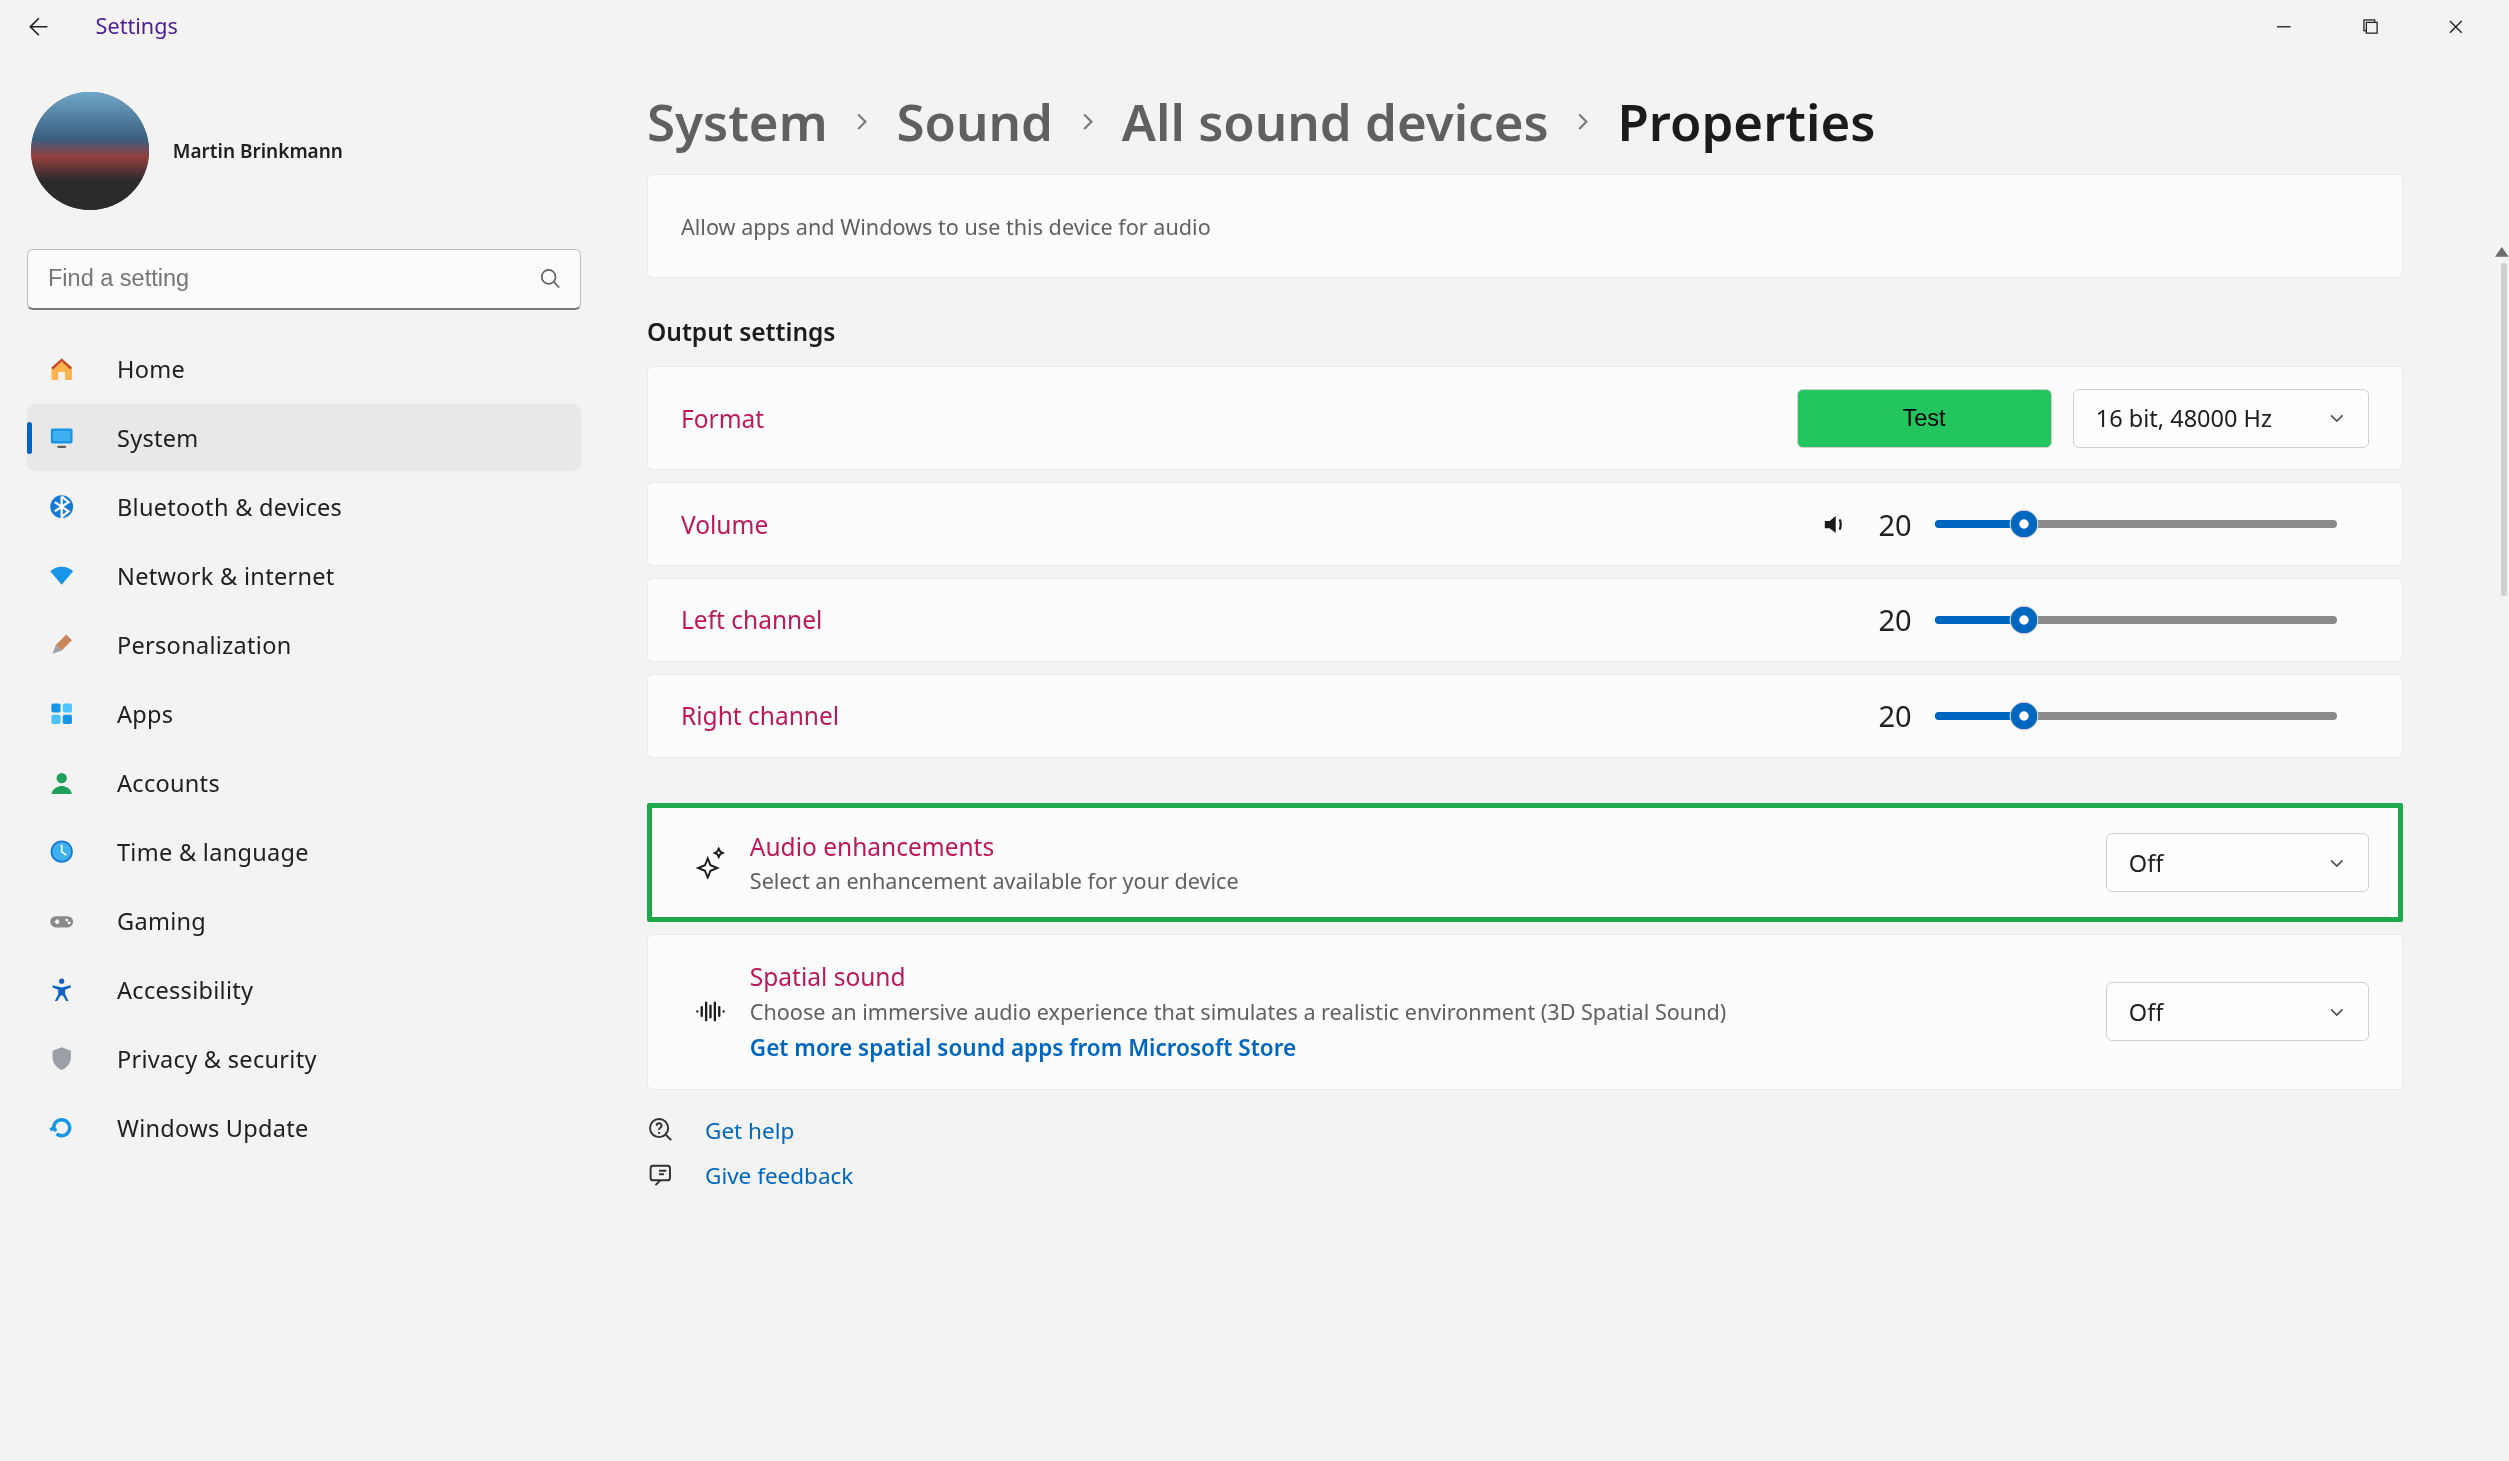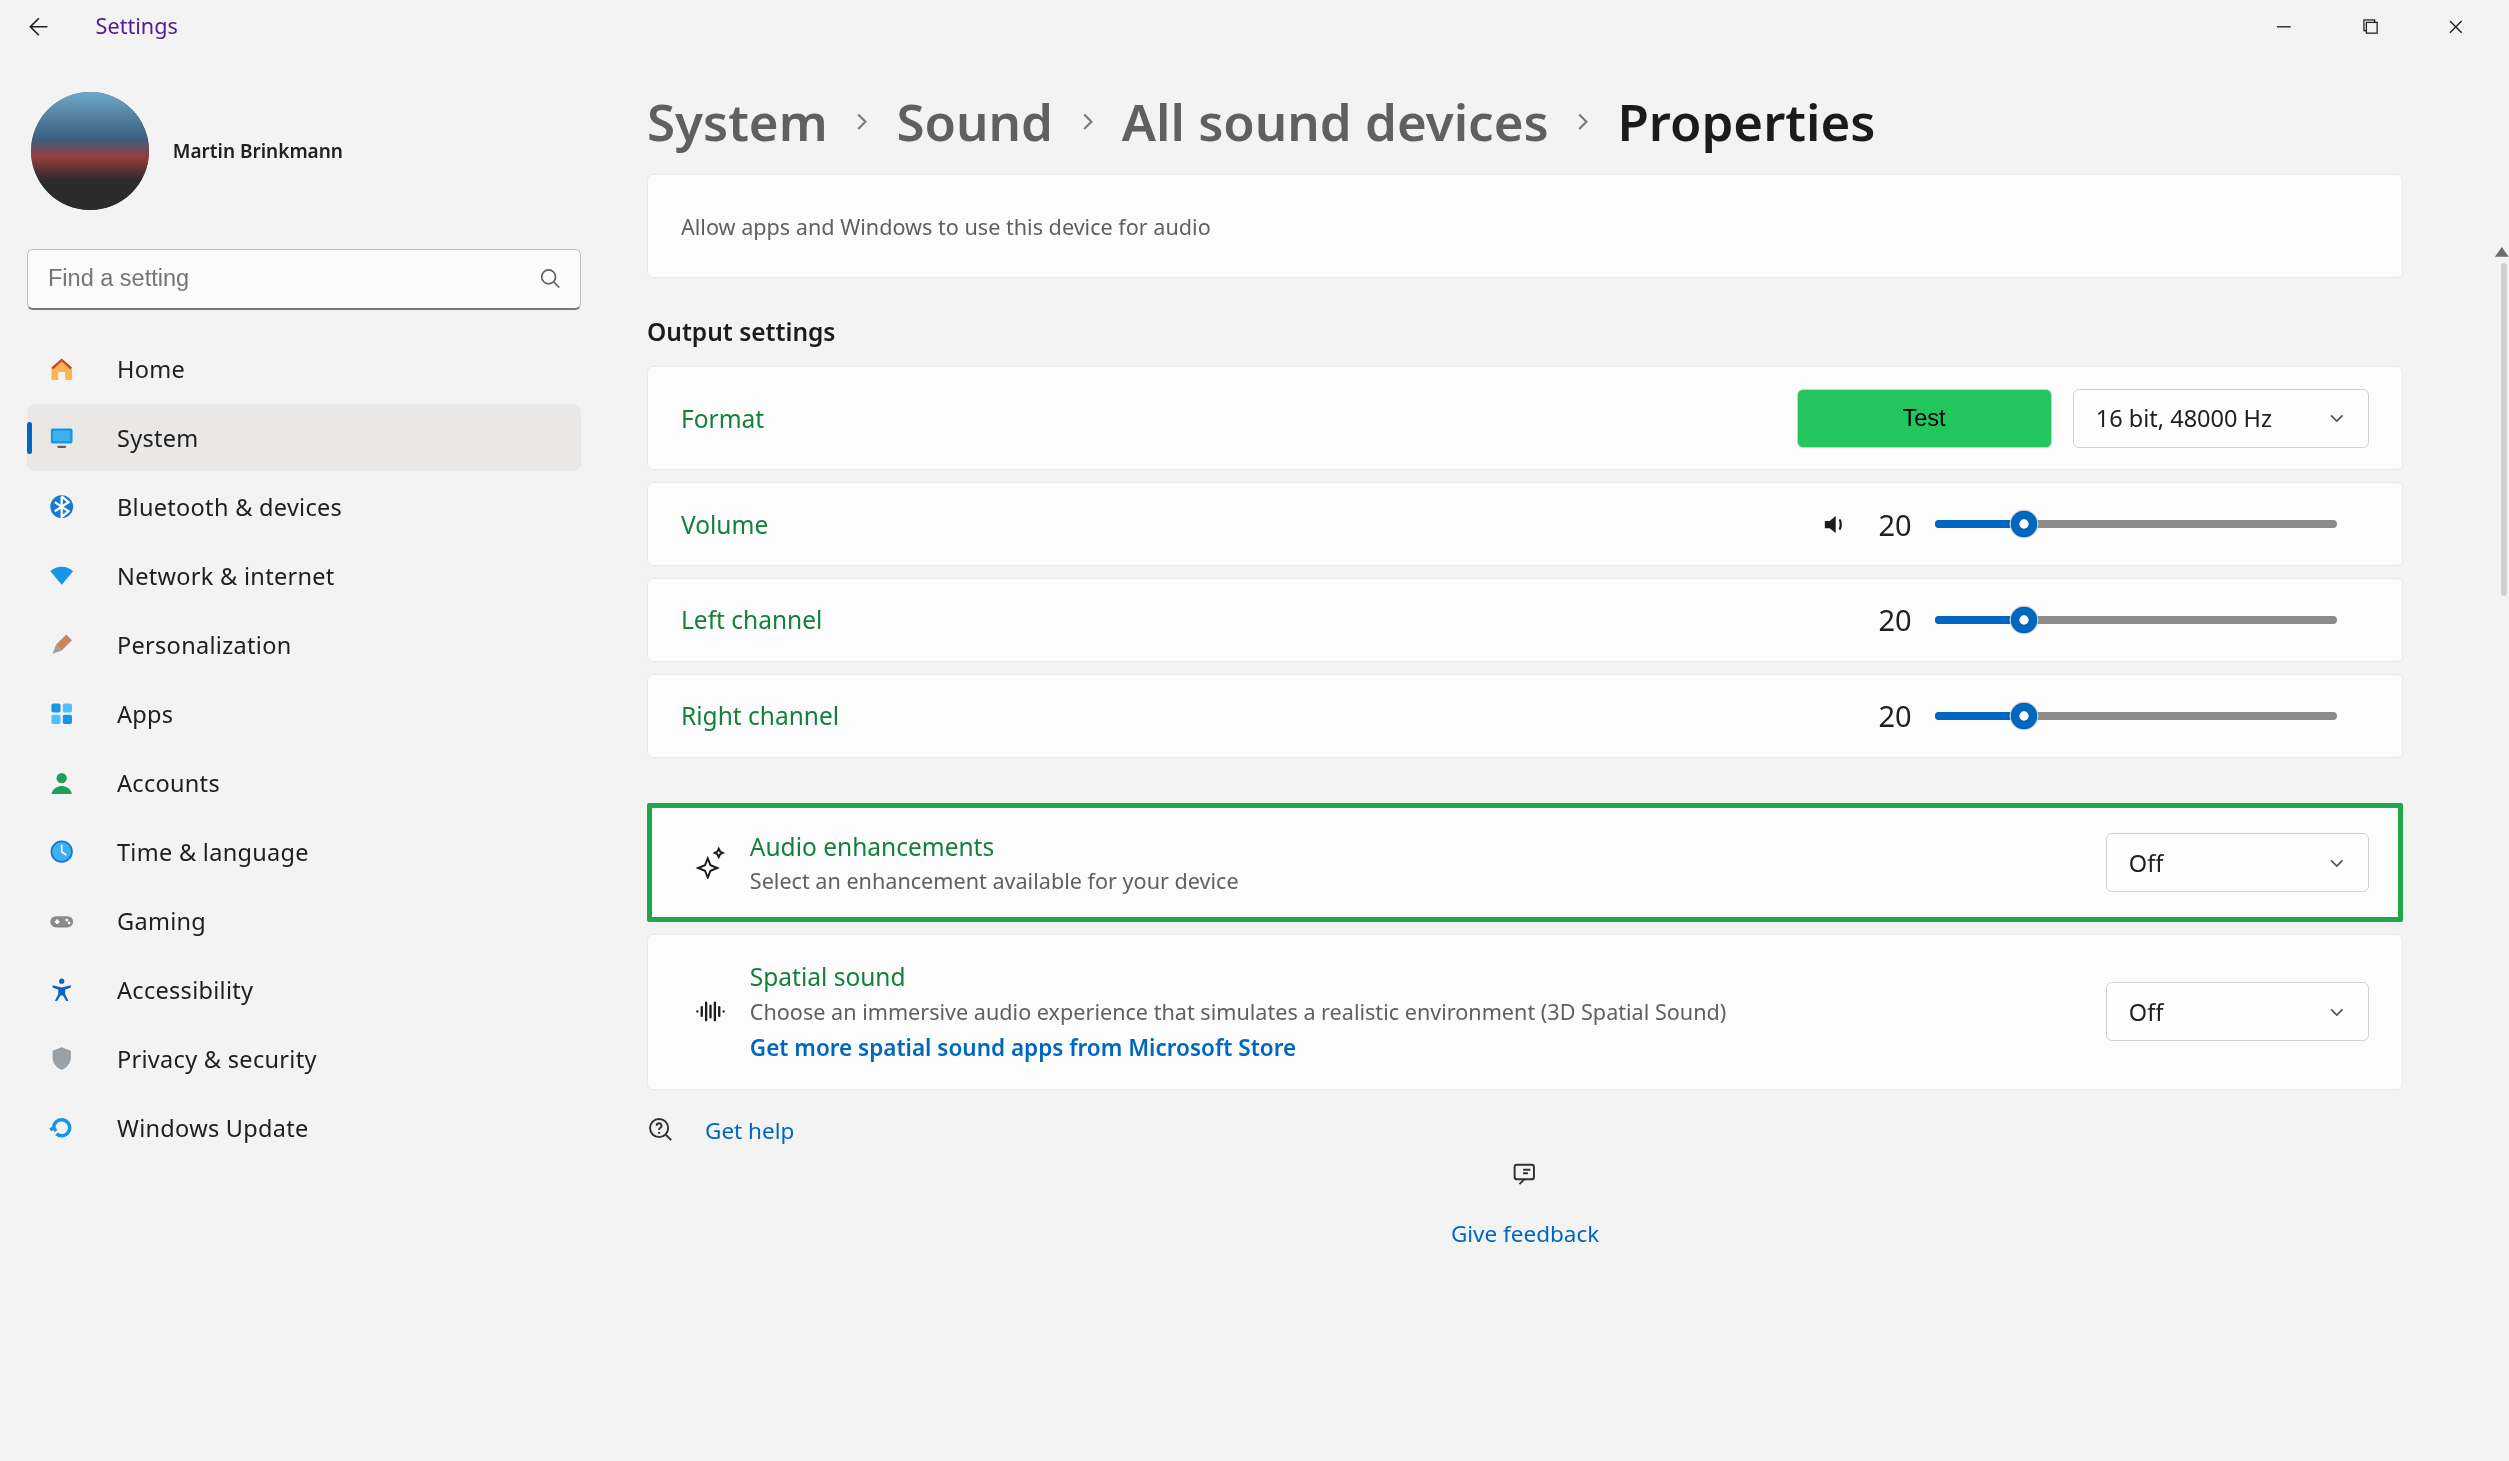--- a/index.html
+++ b/index.html
@@ -44,21 +44,21 @@
   .breadcrumb .chev svg { width: 21.6px; height: 21.6px; }
 
   .scrollarea { height: calc(100% - 98px); overflow-y: auto; padding-right: 7.8px; }
 
   .card { background: #fcfcfc; border: 1px solid #e9e9e9; border-radius: 5.9px; margin-bottom: 11.8px; padding: 21.6px 33px; display:flex; align-items:center; }
   .card.lead { margin-bottom: 37px; }
 
   .section-title { font-size: 24.5px; font-weight: 600; margin: 17.6px 0 17.6px 0; color: #1b1b1b; }
 
   .card-row { width:100%; display:flex; align-items:center; justify-content: space-between; gap: 19.6px; }
-  .card-title { font-size: 24.5px; color: #15803d; }
+  .card-title { font-size: 24.5px; color: #be185d; }
   .card-desc  { font-size: 21.6px; color: #606060; margin-top: 3.9px; }
 
   .card-with-icon .icon-slot { width: 59px; display:flex; align-items:center; justify-content:center; flex: 0 0 59px; }
   .card-with-icon .body-slot { flex: 1; }
   .card-with-icon { gap: 9.8px; }
 
   .dropdown { min-width: 274px; height: 59px; border: 1px solid #d0d0d0; background: #fefefe; border-radius: 5.9px; display: flex; align-items: center; justify-content: space-between; padding: 0 21.6px; font-size: 23.5px; cursor: pointer; gap: 13.7px; }
 
   .btn { min-width: 255px; height: 59px; border: 1px solid #d0d0d0; background: #22c55e; border-radius: 5.9px; display: flex; align-items: center; justify-content: center; font-size: 23.5px; cursor: pointer; }
 
@@ -402,21 +402,21 @@
 
       <div class="footer-link-row">
         <svg class="footer-icon" viewBox="0 0 24 24">
             <circle cx="10" cy="10" r="7.5" fill="none" stroke="#303030" stroke-width="1.6"></circle>
             <path fill="none" stroke="#303030" stroke-width="1.6" d="M8 8a2 2 0 1 1 3 1.7c-.8.5-1 1-1 1.8"></path>
             <circle cx="10" cy="14" r="0.9" fill="#303030"></circle>
             <path stroke="#303030" stroke-width="1.6" d="M15.5 15.5L20 20"></path>
           </svg>
         <span class="link">Get help</span>
       </div>
-      <div class="footer-link-row" style="margin-top:13.7px;flex-direction:column;">
+      <div class="footer-link-row" style="margin-top:13.7px;">
         <svg class="footer-icon" viewBox="0 0 24 24">
             <rect x="3" y="4" width="16" height="12" rx="2" fill="none" stroke="#303030" stroke-width="1.6"></rect>
             <path stroke="#303030" stroke-width="1.6" d="M7 20l4-4M10 8h6M10 11h4"></path>
           </svg>
         <span class="link">Give feedback</span>
       </div>
 
     </div>
   </main>
 </div>

